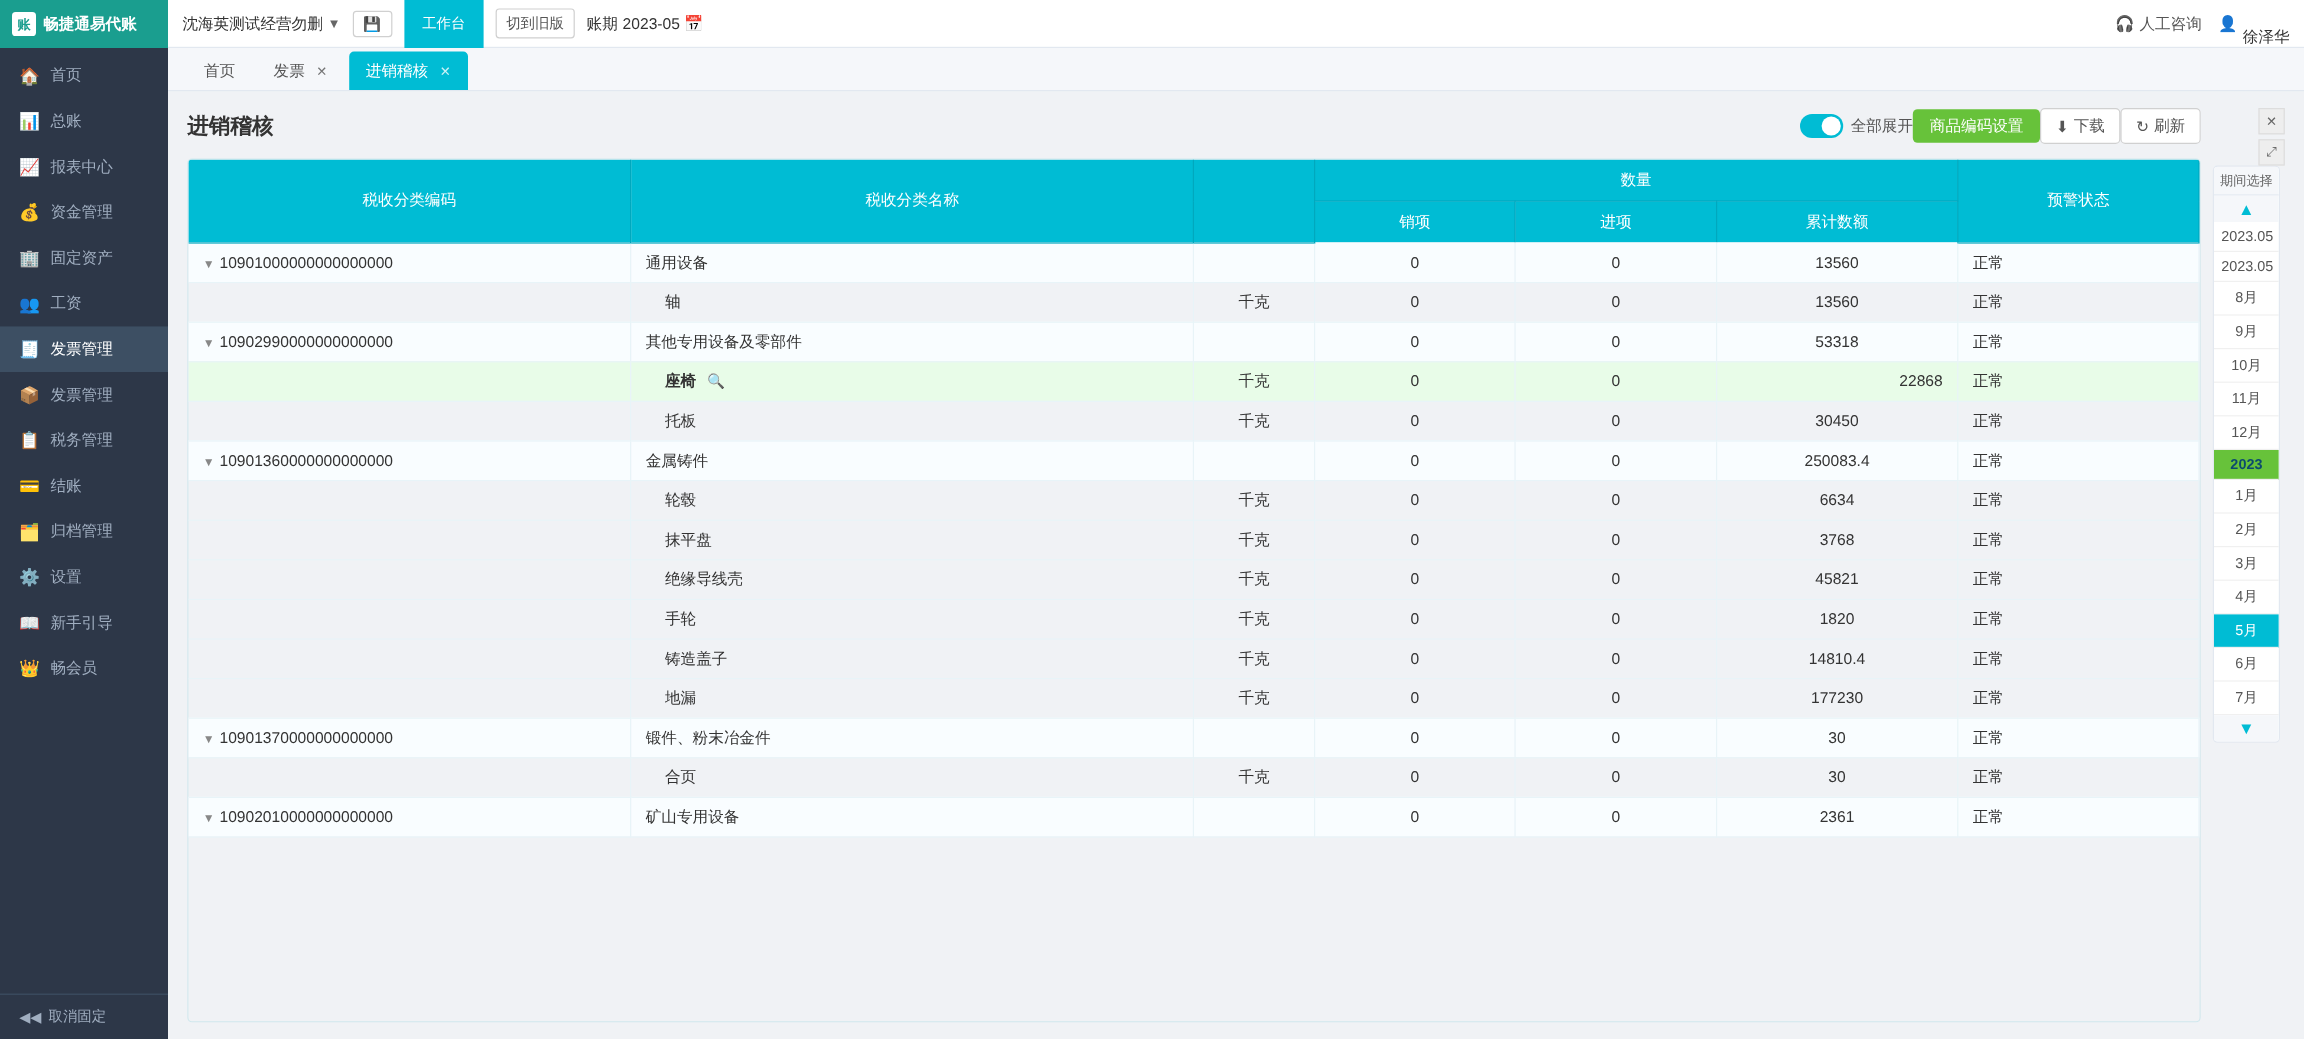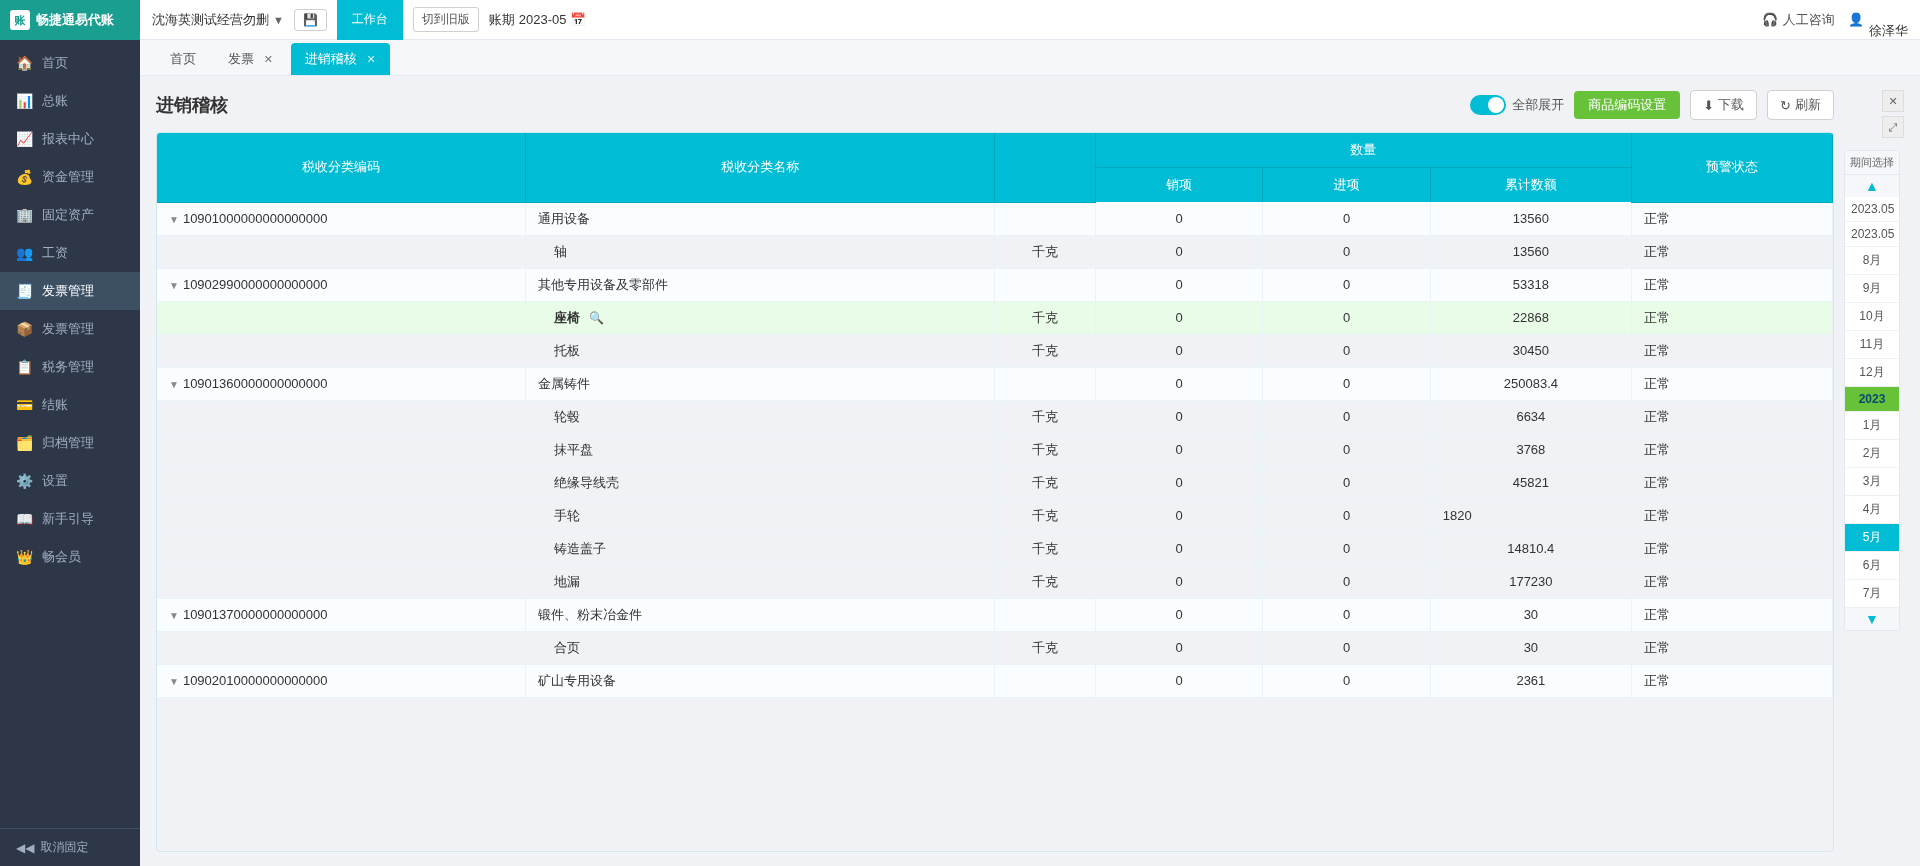--- a/index.html
+++ b/index.html
@@ -137,21 +137,20 @@
       margin-bottom: 12px;
     }
     .page-title {
       font-size: 18px;
       font-weight: bold;
       color: #333;
     }
     .page-actions {
       display: flex;
       align-items: center;
-      gap: 10px;
     }
     .toggle-switch {
       display: flex; align-items: center; gap: 6px; font-size: 13px; color: #555;
     }
     .switch {
       width: 36px; height: 20px; background: #00bcd4; border-radius: 10px;
       position: relative; cursor: pointer;
     }
     .switch::after {
       content: ''; position: absolute; right: 2px; top: 2px;
@@ -435,21 +434,21 @@
                 <td style="text-align: center;">0</td>
                 <td style="text-align: center;">53318</td>
                 <td>正常</td>
               </tr>
               <tr class="highlight">
                 <td><span style="margin-left:16px;"></span></td>
                 <td style="padding-left: 28px; font-weight: bold;">座椅 <span style="color:#aaa;margin-left:6px;font-size:12px;">🔍</span></td>
                 <td style="text-align: center;">千克</td>
                 <td style="text-align: center;">0</td>
                 <td style="text-align: center;">0</td>
-                <td style="text-align: center;">22868</td>
+                <td style="text-align: right;">22868</td>
                 <td>正常</td>
               </tr>
               <tr>
                 <td><span style="margin-left:16px;"></span></td>
                 <td style="padding-left: 28px;">托板</td>
                 <td style="text-align: center;">千克</td>
                 <td style="text-align: center;">0</td>
                 <td style="text-align: center;">0</td>
                 <td style="text-align: center;">30450</td>
                 <td>正常</td>
@@ -489,21 +488,21 @@
                 <td style="text-align: center;">0</td>
                 <td style="text-align: center;">45821</td>
                 <td>正常</td>
               </tr>
               <tr>
                 <td><span style="margin-left:16px;"></span></td>
                 <td style="padding-left: 28px;">手轮</td>
                 <td style="text-align: center;">千克</td>
                 <td style="text-align: center;">0</td>
                 <td style="text-align: center;">0</td>
-                <td style="">1820</td>
+                <td style="text-align: center;">1820</td>
                 <td>正常</td>
               </tr>
               <tr>
                 <td><span style="margin-left:16px;"></span></td>
                 <td style="padding-left: 28px;">铸造盖子</td>
                 <td style="text-align: center;">千克</td>
                 <td style="text-align: center;">0</td>
                 <td style="text-align: center;">0</td>
                 <td style="text-align: center;">14810.4</td>
                 <td>正常</td>
@@ -547,21 +546,21 @@
             </tbody>
         </table>
       </div>
     </div>
 
     <div class="right-panel">
       <div style="position:relative; width:100%;">
         <div class="close-panel-btn">✕</div>
         <div class="expand-panel-btn">⤢</div>
       </div>
-      <div style="margin-top:60px; width:100%;">
+      <div style="margin-top:48px; width:100%;">
         <div class="period-panel">
           <div class="period-header">期间选择</div>
           <div class="period-scroll-btn">▲</div>
           <div id="period-list">
               <div class="period-item">2023.05</div>
               <div class="period-item">2023.05</div>
               <div class="period-item">8月</div>
               <div class="period-item">9月</div>
               <div class="period-item">10月</div>
               <div class="period-item">11月</div>

